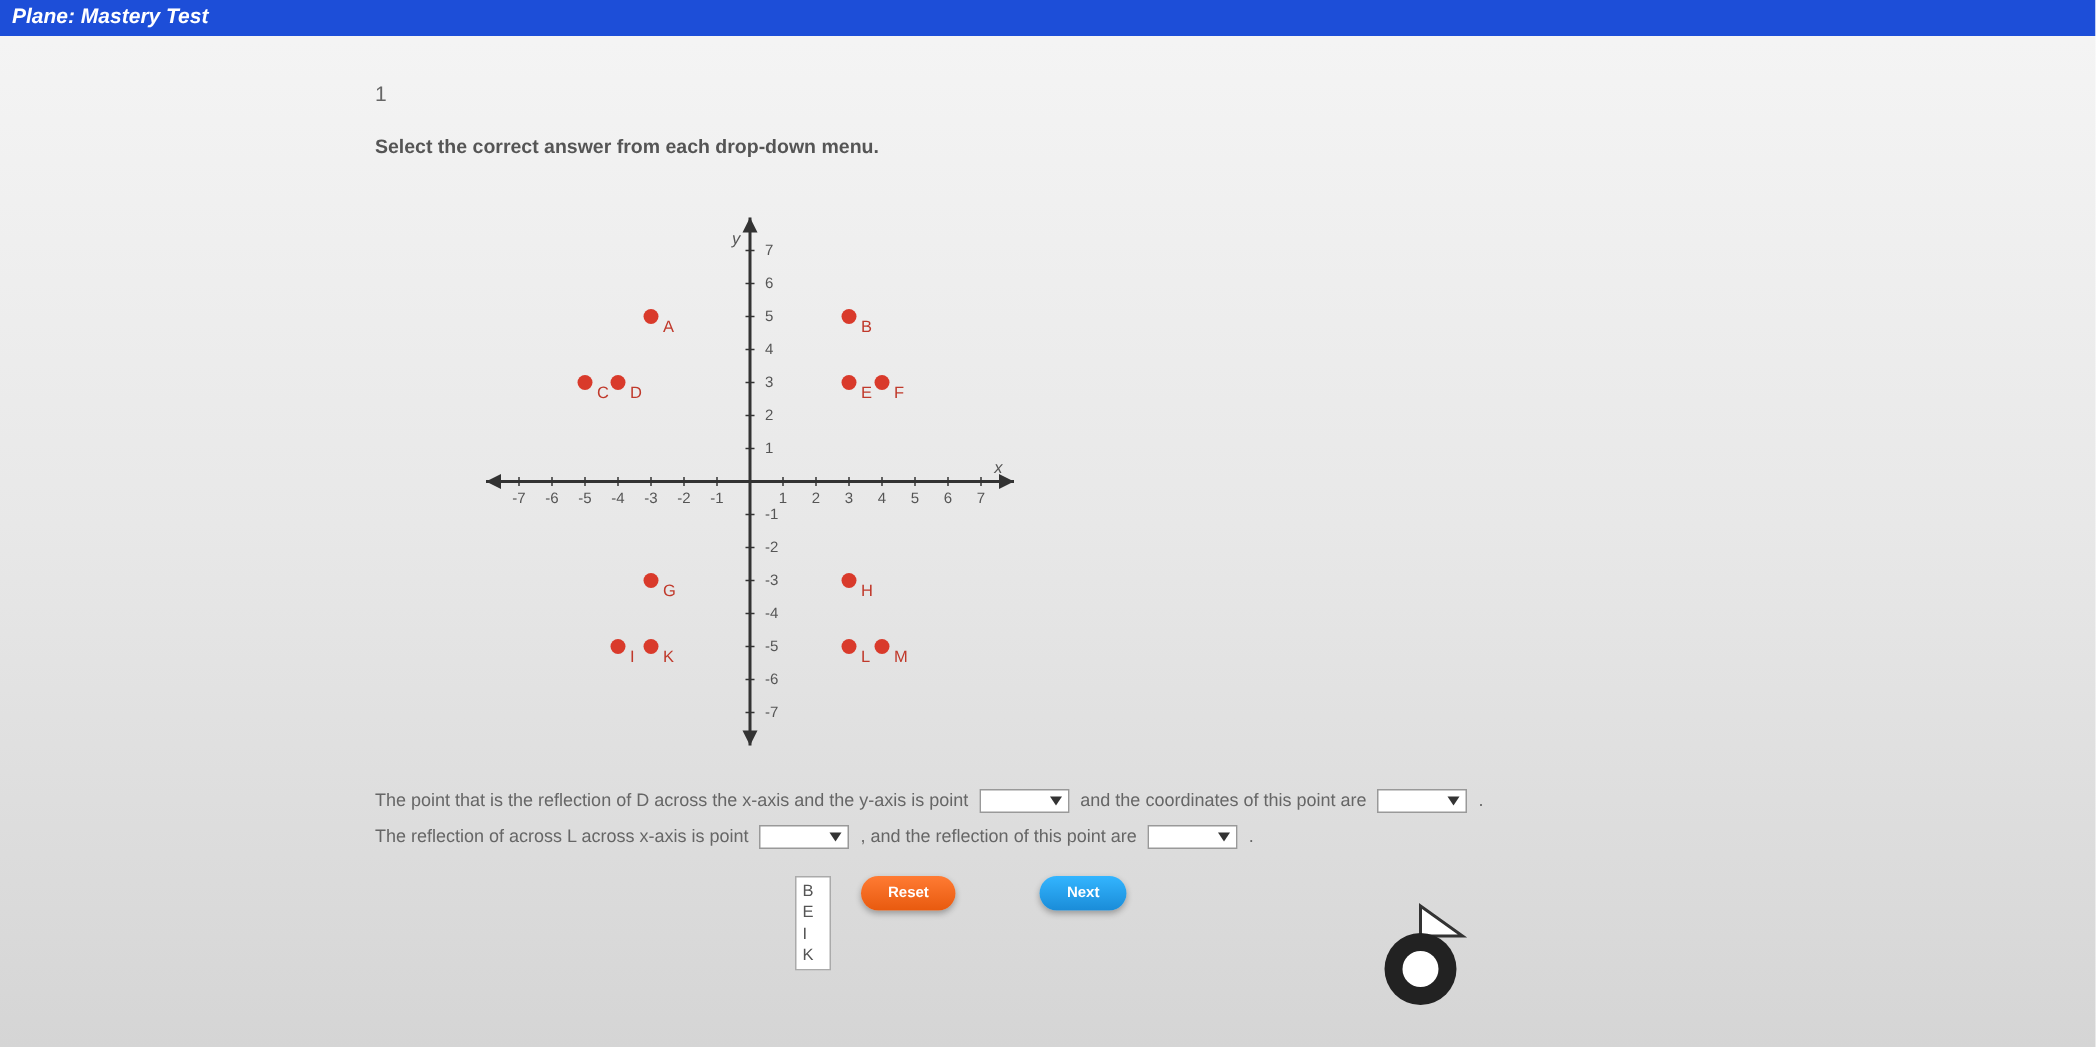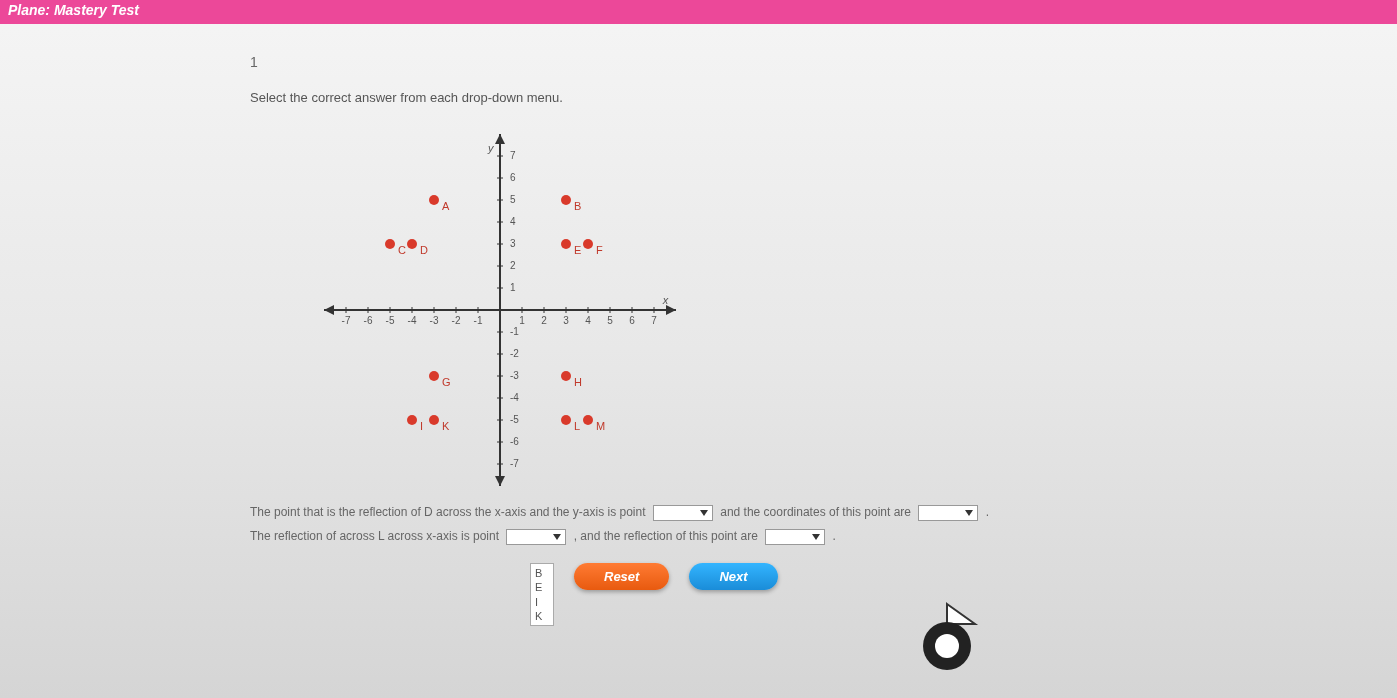--- a/index.html
+++ b/index.html
@@ -5,21 +5,21 @@
   * { box-sizing: border-box; margin: 0; padding: 0; }
   body {
     font-family: Arial, sans-serif;
     background: linear-gradient(180deg, #f5f5f5 0%, #e8e8e8 50%, #d5d5d5 100%);
     width: 1397px;
     height: 698px;
     overflow: hidden;
     position: relative;
   }
   .header-bar {
-    background: #ec4899;
+    background: #1d4ed8;
     height: 24px;
     width: 100%;
     color: #fff;
     font-weight: bold;
     font-size: 14px;
     padding: 2px 8px;
     font-style: italic;
   }
   .content {
     padding: 30px 0 0 250px;
@@ -27,30 +27,32 @@
     font-size: 13px;
   }
   .qnum {
     font-size: 14px;
     color: #666;
     margin-bottom: 20px;
   }
   .instruction {
     font-size: 13px;
     color: #555;
-    margin-bottom: 15px;
+    margin-bottom: 26px;
+    font-weight: bold;
   }
   .chart-wrap {
     position: relative;
     width: 480px;
     height: 380px;
     margin-left: 20px;
   }
   .chart-wrap svg { display: block; }
   .sentences {
+    margin-top: 10px;
     font-size: 12px;
     color: #666;
     line-height: 2;
   }
   .dd {
     display: inline-block;
     border: 1px solid #999;
     background: #fff;
     width: 60px;
     height: 16px;
@@ -80,29 +82,28 @@
     font-size: 11px;
     color: #555;
     width: 24px;
     padding: 2px 4px;
     line-height: 1.3;
   }
   .btn {
     border: none;
     color: #fff;
     font-weight: bold;
-    font-size: 13px;
-    padding: 6px 30px;
+    font-size: 10px;
+    padding: 6px 18px;
     border-radius: 16px;
     cursor: pointer;
     box-shadow: 0 2px 4px rgba(0,0,0,0.3);
-    font-style: italic;
   }
   .btn-reset { background: linear-gradient(180deg,#ff7b33,#e85a0f); }
-  .btn-next  { background: linear-gradient(180deg,#33b5ff,#1a8cd8); }
+  .btn-next  { background: linear-gradient(180deg,#33b5ff,#1a8cd8); margin-left: 36px; }
   .camera-overlay {
     position: absolute;
     right: 410px;
     bottom: 20px;
     width: 80px;
     height: 80px;
   }
 </style>
 </head>
 <body>

